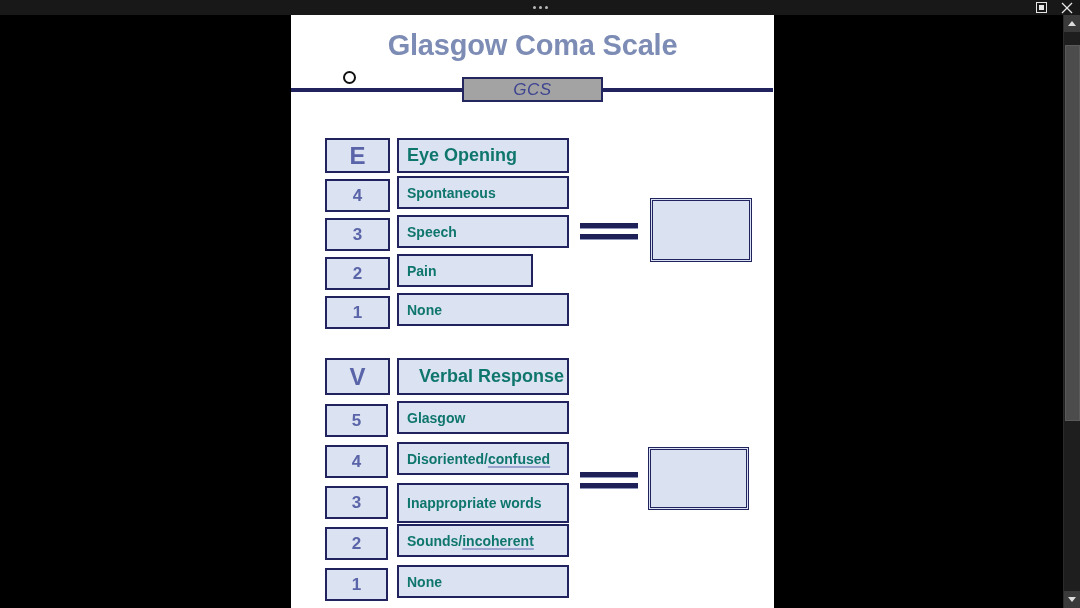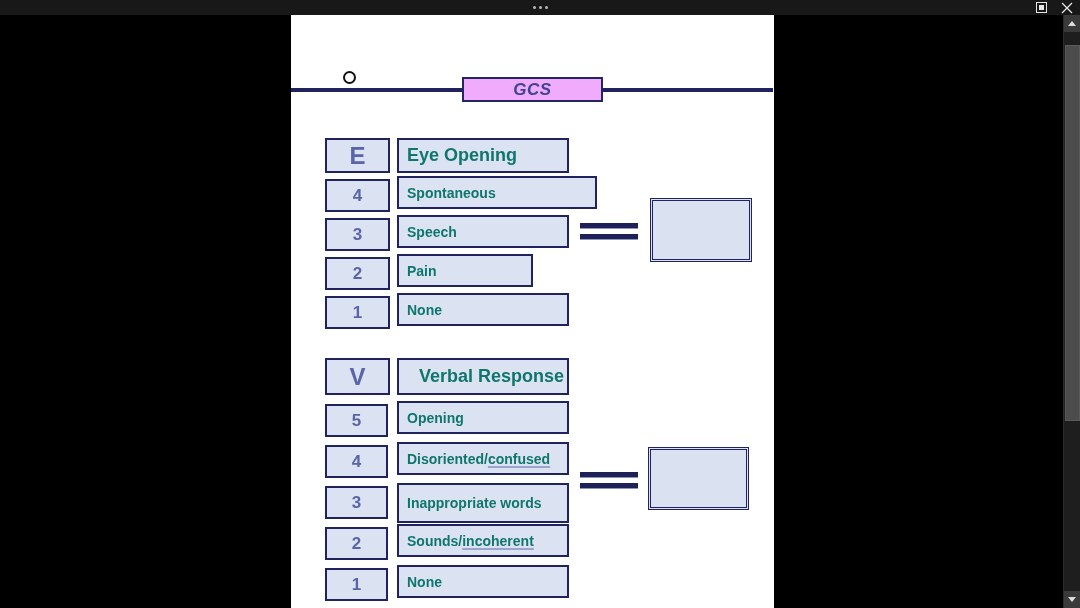--- a/index.html
+++ b/index.html
@@ -130,27 +130,27 @@
     width: 13px; height: 13px;
     border: 2px solid #111111;
     border-radius: 50%;
     background: transparent;
   }
 
   .gcs-badge {
     position: absolute;
     left: 171px; top: 62px;
     width: 141px; height: 25px;
-    background: #f0abfc;
+    background: #a3a3a3;
     border: 2px solid #23265f;
     display: flex;
     align-items: center;
     justify-content: center;
     font-size: 17px;
-    font-weight: bold;
+    font-weight: normal;
     font-style: italic;
     color: #3e4490;
     letter-spacing: 0.5px;
   }
 
   
   .score-box, .label-box, .result-box {
     background: #dbe2f1;
     border: 2px solid #20235e;
   }
@@ -236,35 +236,36 @@
         <i></i>
       </div>
     <div class="sb-thumb"></div>
     <div class="sb-arrow down">
         <i></i>
       </div>
   </div>
 
   <div class="page">
 
+    <div class="doc-title">Glasgow Coma Scale</div>
 
     <div class="hrule"></div>
 
     <div class="cursor-ring"></div>
 
     <div class="gcs-badge">GCS</div>
 
     <div class="head-row">
       <div class="score-box" style="left:34px; top:123px; width:65px; height:35px;">E</div>
       <div class="label-box" style="left:106px; top:123px; width:172px; height:35px;">Eye Opening</div>
     </div>
 
     <div class="item-row">
       <div class="score-box" style="left:34px; top:164px; width:65px; height:33px;">4</div>
-      <div class="label-box" style="left:106px; top:161px; width:200px; height:33px;">Spontaneous</div>
+      <div class="label-box" style="left:106px; top:161px; width:172px; height:33px;">Spontaneous</div>
     </div>
     <div class="item-row">
       <div class="score-box" style="left:34px; top:203px; width:65px; height:33px;">3</div>
       <div class="label-box" style="left:106px; top:200px; width:172px; height:33px;">Speech</div>
     </div>
     <div class="item-row">
       <div class="score-box" style="left:34px; top:242px; width:65px; height:33px;">2</div>
       <div class="label-box" style="left:106px; top:239px; width:136px; height:33px;">Pain</div>
     </div>
     <div class="item-row">
@@ -278,21 +279,21 @@
     </div>
     <div class="result-box" style="left:359px; top:183px; width:102px; height:64px;"></div>
 
     <div class="head-row">
       <div class="score-box" style="left:34px; top:343px; width:65px; height:37px;">V</div>
       <div class="label-box" style="left:106px; top:343px; width:172px; height:37px;padding-left:20px;">Verbal Response</div>
     </div>
 
     <div class="item-row">
       <div class="score-box" style="left:34px; top:389px; width:63px; height:33px;">5</div>
-      <div class="label-box" style="left:106px; top:386px; width:172px; height:33px;">Opening</div>
+      <div class="label-box" style="left:106px; top:386px; width:172px; height:33px;">Glasgow</div>
     </div>
 
     <div class="item-row">
       <div class="score-box" style="left:34px; top:430px; width:63px; height:33px;">4</div>
       <div class="label-box" style="left:106px; top:427px; width:172px; height:33px;">
         <span>Disoriented/</span>
           <span class="spell">confused</span>
       </div>
     </div>
 

